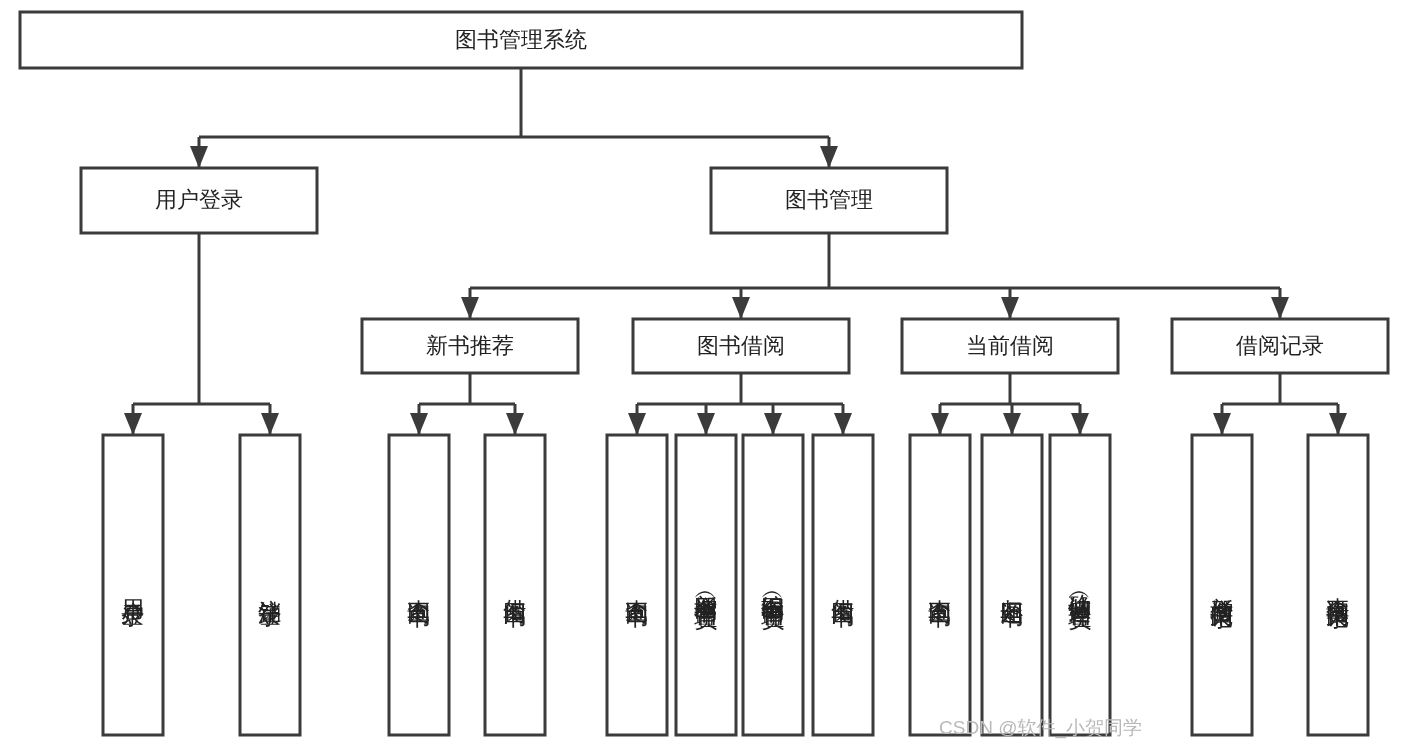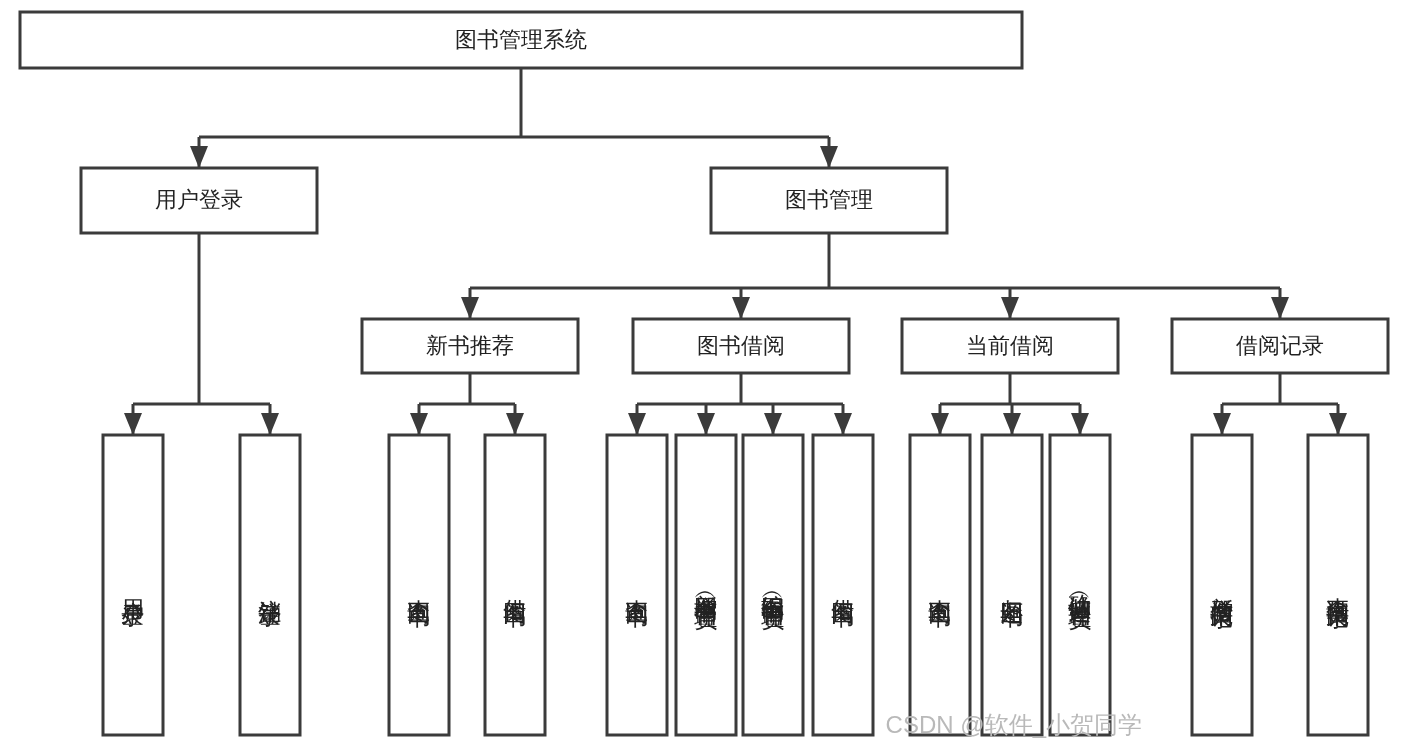--- a/index.html
+++ b/index.html
@@ -62,21 +62,21 @@
     text-align: center;
     white-space: nowrap;
     pointer-events: none;
     user-select: none;
   }
   .watermark {
     position: absolute;
     right: 8px;
     bottom: 6px;
     font-family: "Liberation Sans", "DejaVu Sans", sans-serif;
-    font-size: 24px;
+    font-size: 19px;
     color: #b9b9b9;
     white-space: nowrap;
     user-select: none;
   }
 </style>
 </head>
 <body>
 
 <div id="diagram-root">
 

